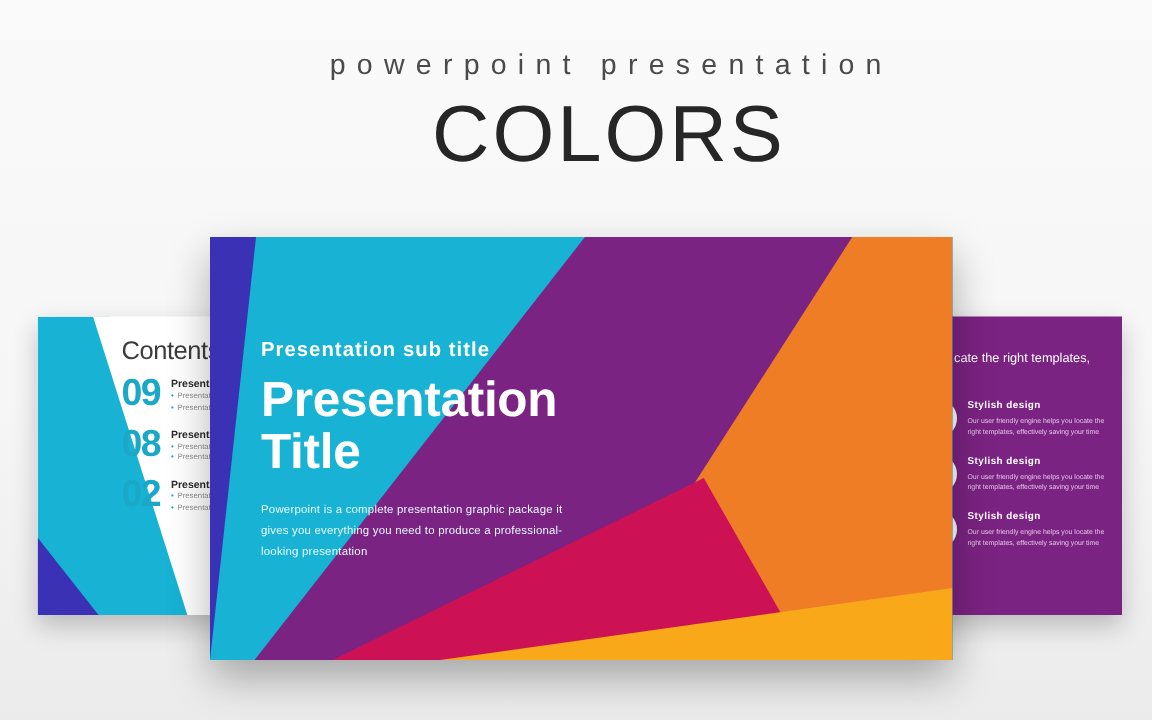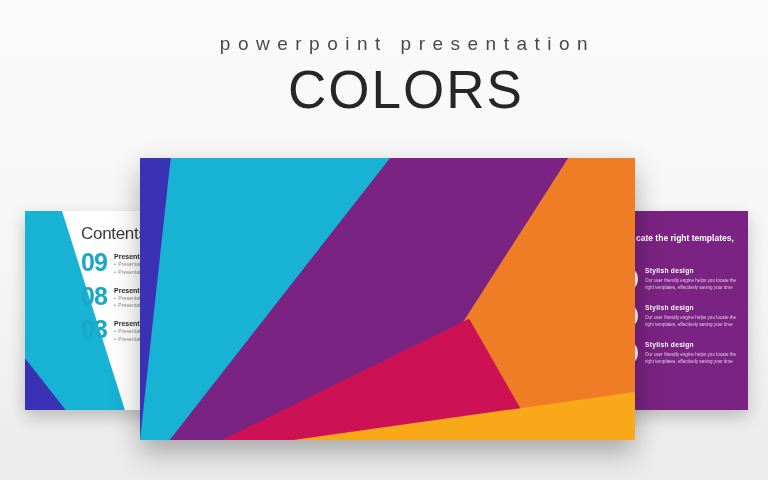--- a/index.html
+++ b/index.html
@@ -154,21 +154,21 @@
     left: 0; bottom: 0;
     width: 30px; height: 34px;
     background: #f9a81a;
   }
   .r-head {
     position: absolute;
     left: 36px;
     top: 22px;
     right: 5px;
     font-size: 8.5px;
-    font-weight: 700;
+    font-weight: 400;
     color: #ffffff;
     line-height: 1.2;
     white-space: nowrap;
   }
   .r-list {
     position: absolute;
     left: 12px;
     top: 55px;
     right: 5px;
   }
@@ -287,21 +287,21 @@
       <div class="toc-row">
         <div class="toc-num">08</div>
         <div class="toc-body">
           <div class="toc-head">Presentation</div>
           <div class="toc-sub">Presentation</div>
           <div class="toc-sub">Presentation</div>
         </div>
       </div>
 
       <div class="toc-row">
-        <div class="toc-num">03</div>
+        <div class="toc-num">02</div>
         <div class="toc-body">
           <div class="toc-head">Presentation</div>
           <div class="toc-sub">Presentation</div>
           <div class="toc-sub">Presentation</div>
         </div>
       </div>
     </div>
   </div>
 
   <div class="slide" id="slide-right">
@@ -337,15 +337,23 @@
     </div>
   </div>
 
   <div class="slide" id="slide-main">
     <div class="m-layer m-purple"></div>
     <div class="m-layer m-orange"></div>
     <div class="m-layer m-crimson"></div>
     <div class="m-layer m-yellow"></div>
     <div class="m-layer m-indigo"></div>
 
+    <div class="m-text">
+      <div class="m-sub">Presentation sub title</div>
+      <div class="m-title">
+        <span>Presentation</span><br>
+        <span>Title</span>
+      </div>
+      <div class="m-para">Powerpoint is a complete presentation graphic package it gives you everything you need to produce a professional-looking presentation</div>
+    </div>
   </div>
 
 </div>
 
 </body></html>

